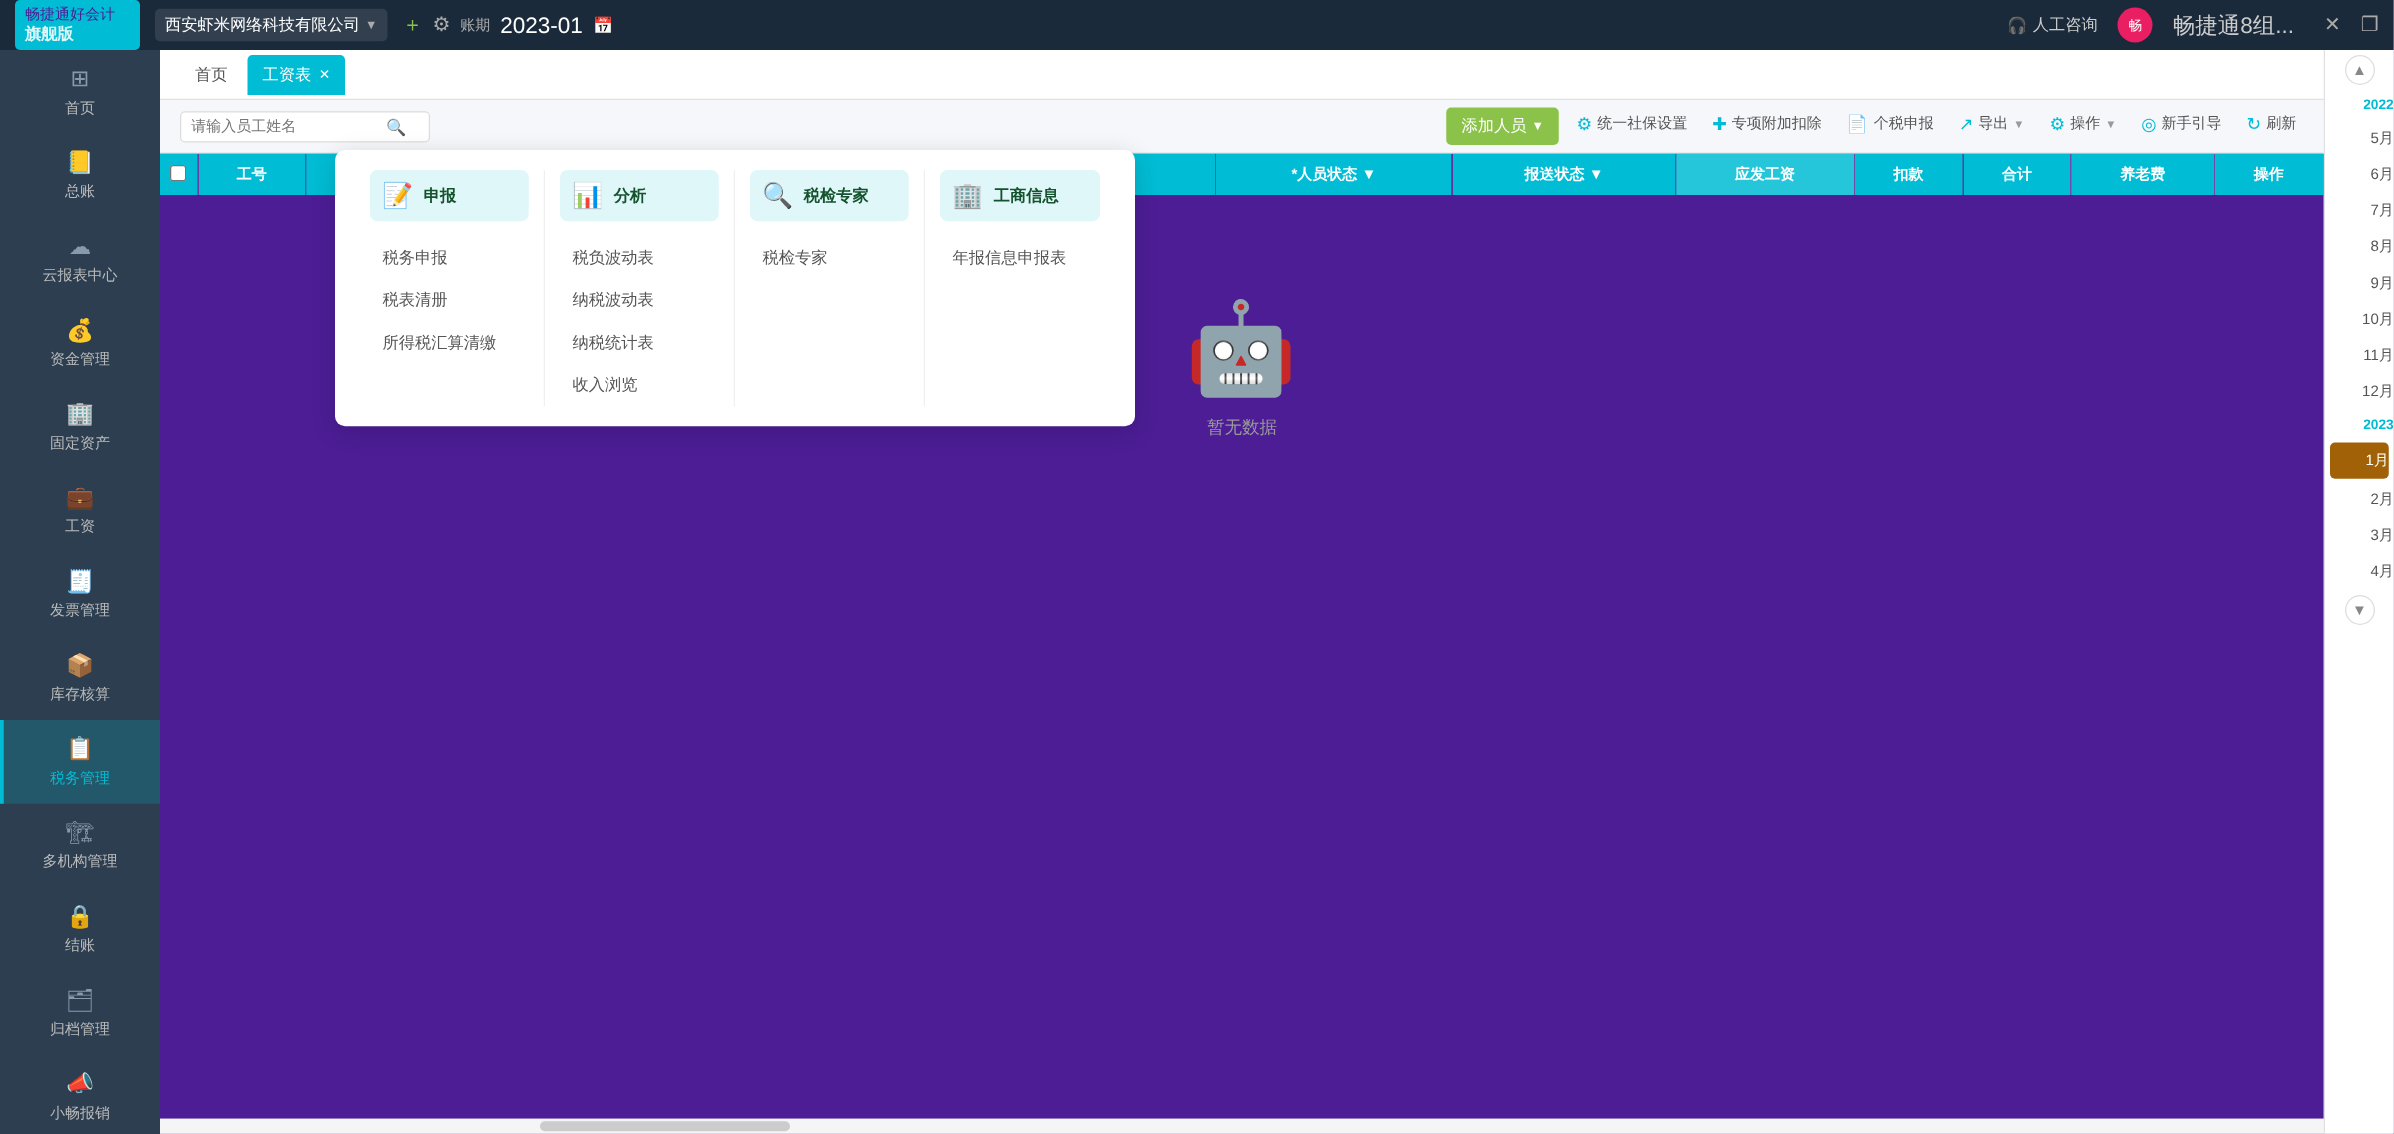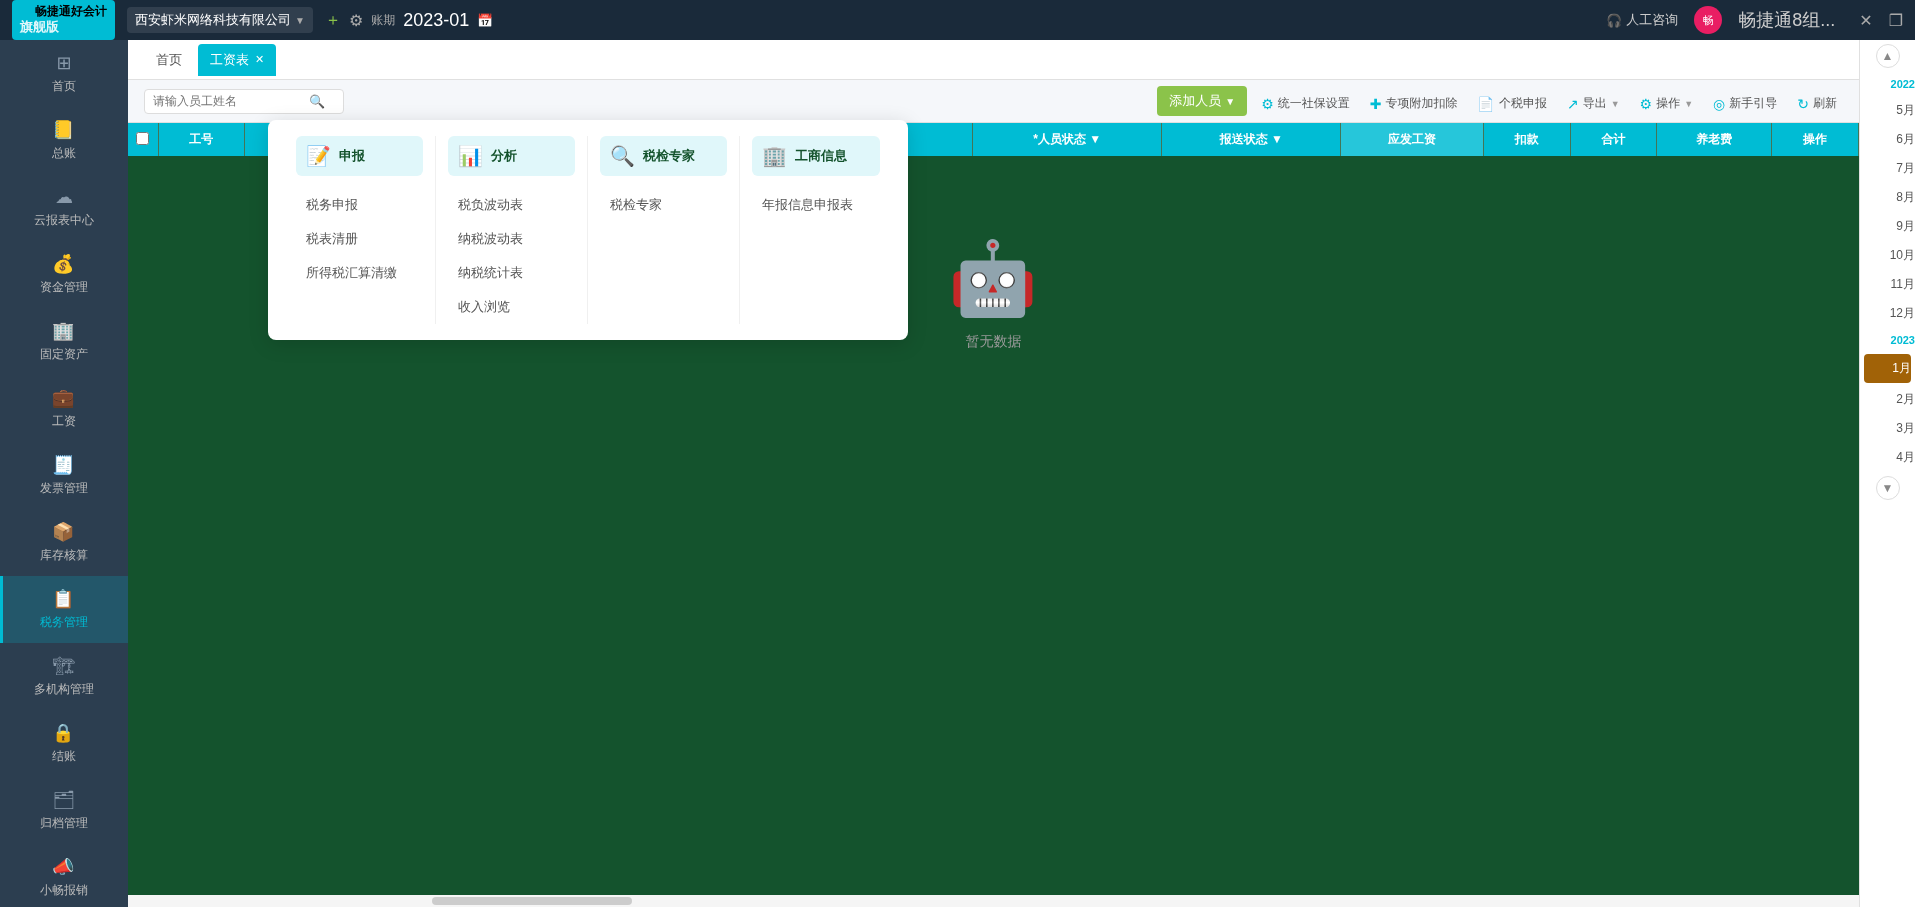--- a/index.html
+++ b/index.html
@@ -8,21 +8,21 @@
     
     .top-bar {
       display: flex; align-items: center; height: 40px;
       background: #1a2a3a; color: #fff; padding: 0 12px; gap: 12px;
       position: relative; z-index: 100;
     }
     .top-bar-logo {
       display: flex; align-items: center; gap: 6px;
       background: #00bcd4; padding: 4px 8px; border-radius: 4px; min-width: 100px;
     }
-    .top-bar-logo-text { font-size: 12px; color: #000000; font-weight: bold; line-height: 1.2; margin-left: 15px; }
+    .top-bar-logo-text { font-size: 12px; color: #4c1d95; font-weight: normal; line-height: 1.2; }
     .top-bar-logo-sub { font-size: 13px; color: #e0f7fa; font-weight: bold; }
     .company-selector {
       display: flex; align-items: center; gap: 4px; color: #fff;
       cursor: pointer; font-size: 13px; padding: 4px 8px;
       border-radius: 4px; background: rgba(255,255,255,0.1);
     }
     .chevron-down { font-size: 10px; color: #aaa; }
     .top-bar-actions { display: flex; align-items: center; gap: 8px; color: #ccc; font-size: 13px; }
     .period-label { color: #aaa; font-size: 12px; }
     .period-value { color: #fff; font-size: 18px; }
@@ -75,35 +75,35 @@
     }
     .search-input {
       display: flex; align-items: center; gap: 6px;
       border: 1px solid #ddd; border-radius: 4px; padding: 4px 8px;
       background: #fff; width: 200px;
     }
     .search-input input {
       border: none; outline: none; font-size: 12px; width: 150px; color: #333;
       background: transparent;
     }
-    .toolbar-right { margin-left: auto; display: flex; align-items: flex-end; gap: 8px; }
+    .toolbar-right { margin-left: auto; display: flex; align-items: flex-start; gap: 8px; }
     .btn-add {
       background: #8bc34a; color: #fff; border: none; border-radius: 4px;
       padding: 6px 12px; cursor: pointer; font-size: 13px; display: flex; align-items: center; gap: 4px;
     }
     .btn-add .dropdown-arrow { font-size: 10px; }
     .toolbar-action {
       display: flex; align-items: center; gap: 4px; color: #555;
       font-size: 12px; cursor: pointer; padding: 4px 6px;
       border-radius: 4px;
     }
     .toolbar-action-icon { color: #00bcd4; font-size: 14px; }
 
     
-    .table-container { flex: 1; overflow: auto; background: #14532d; }
+    .table-container { flex: 1; overflow: auto; background: #4c1d95; }
     .wage-table { width: 100%; border-collapse: collapse; font-size: 12px; }
     .wage-table th {
       background: #00bcd4; color: #fff; padding: 8px 6px;
       border-right: 1px solid rgba(255,255,255,0.2);
       white-space: nowrap; text-align: center; position: sticky; top: 0; z-index: 10;
     }
     .wage-table th.sub-header { background: #4dd0e1; font-size: 11px; }
     .checkbox-cell { width: 30px; }
     .sort-icon { font-size: 9px; color: rgba(255,255,255,0.7); }
 

